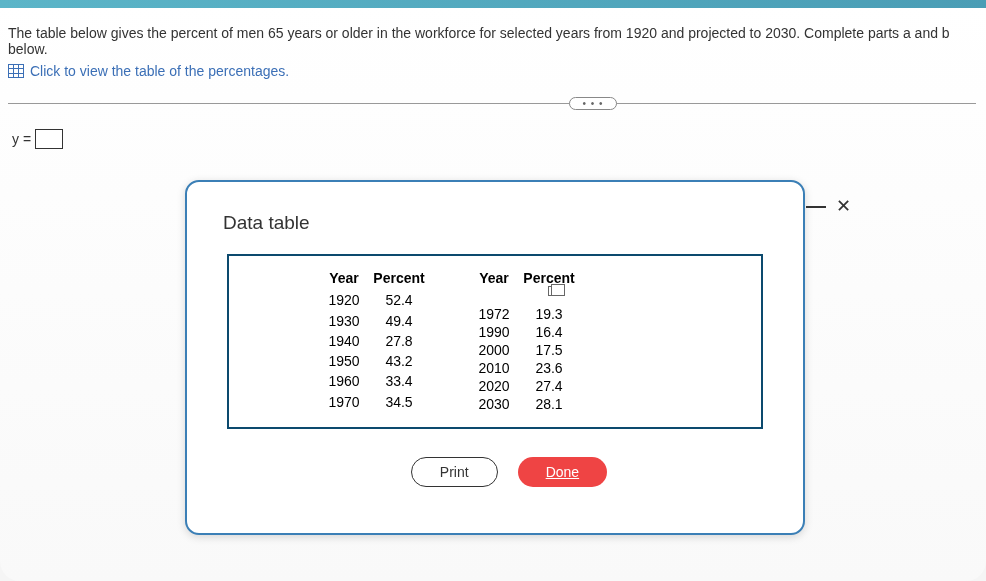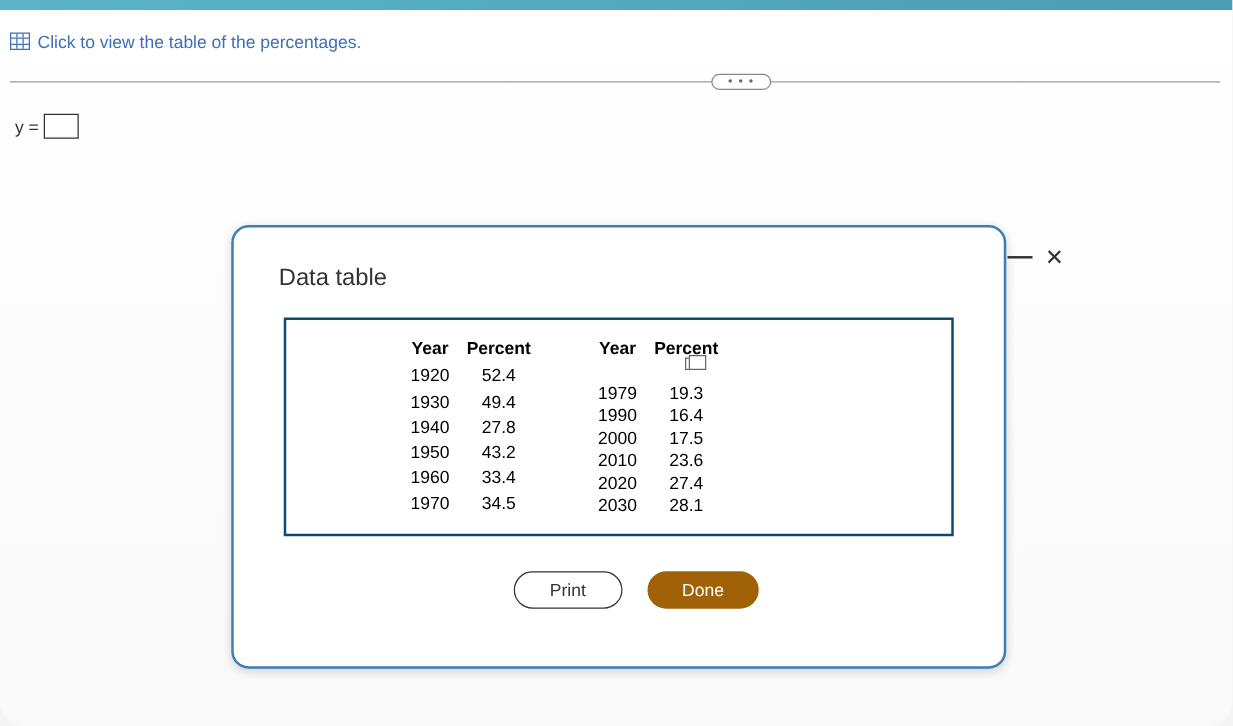--- a/index.html
+++ b/index.html
@@ -131,32 +131,34 @@
   border-radius: 18px;
   font-size: 14px;
   cursor: pointer;
 }
 .btn-print {
   background: #fff;
   border: 1px solid #333;
   color: #333;
 }
 .btn-done {
-  background: #a16207;
+  background: #ef4444;
   border: none;
   color: #fff;
+  text-decoration: underline;
 }
 </style>
 </head>
 <body>
 
 <div class="page-bg"></div>
 <div class="top-border"></div>
 
 <div class="content">
+  <div class="intro">The table below gives the percent of men 65 years or older in the workforce for selected years from 1920 and projected to 2030. Complete parts a and b below.</div>
   <div class="link-row">
     <span class="table-icon">
       <div>
           <span></span>
           <span></span>
           <span></span>
         </div>
       <div>
           <span></span>
           <span></span>
@@ -204,21 +206,21 @@
         <div class="cell">1960</div>
         <div class="cell">33.4</div>
         <div class="cell">1970</div>
         <div class="cell">34.5</div>
       </div>
       <div class="col">
         <div class="hdr">Year</div>
         <div class="hdr">
           <span>Percent</span><span class="copy-icon"></span>
         </div>
-        <div class="cell">1979</div>
+        <div class="cell">1972</div>
         <div class="cell">19.3</div>
         <div class="cell">1990</div>
         <div class="cell">16.4</div>
         <div class="cell">2000</div>
         <div class="cell">17.5</div>
         <div class="cell">2010</div>
         <div class="cell">23.6</div>
         <div class="cell">2020</div>
         <div class="cell">27.4</div>
         <div class="cell">2030</div>

